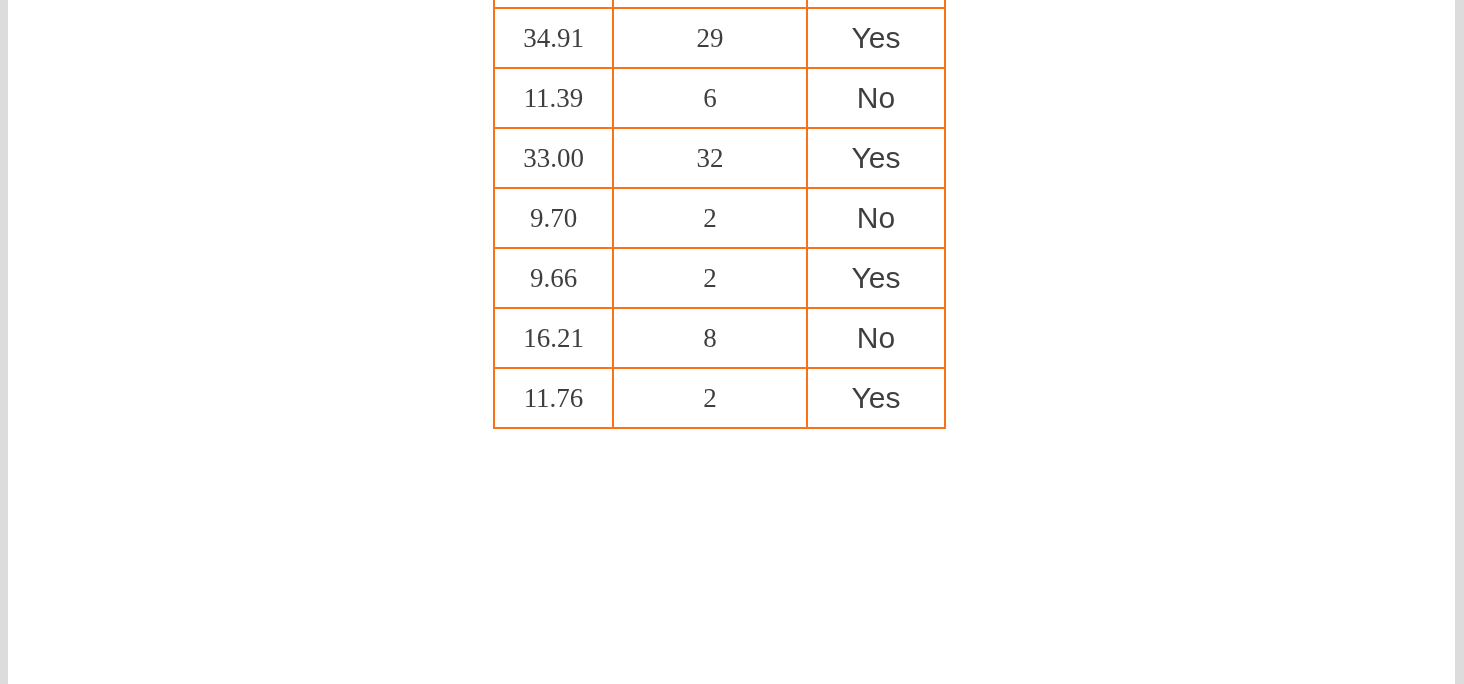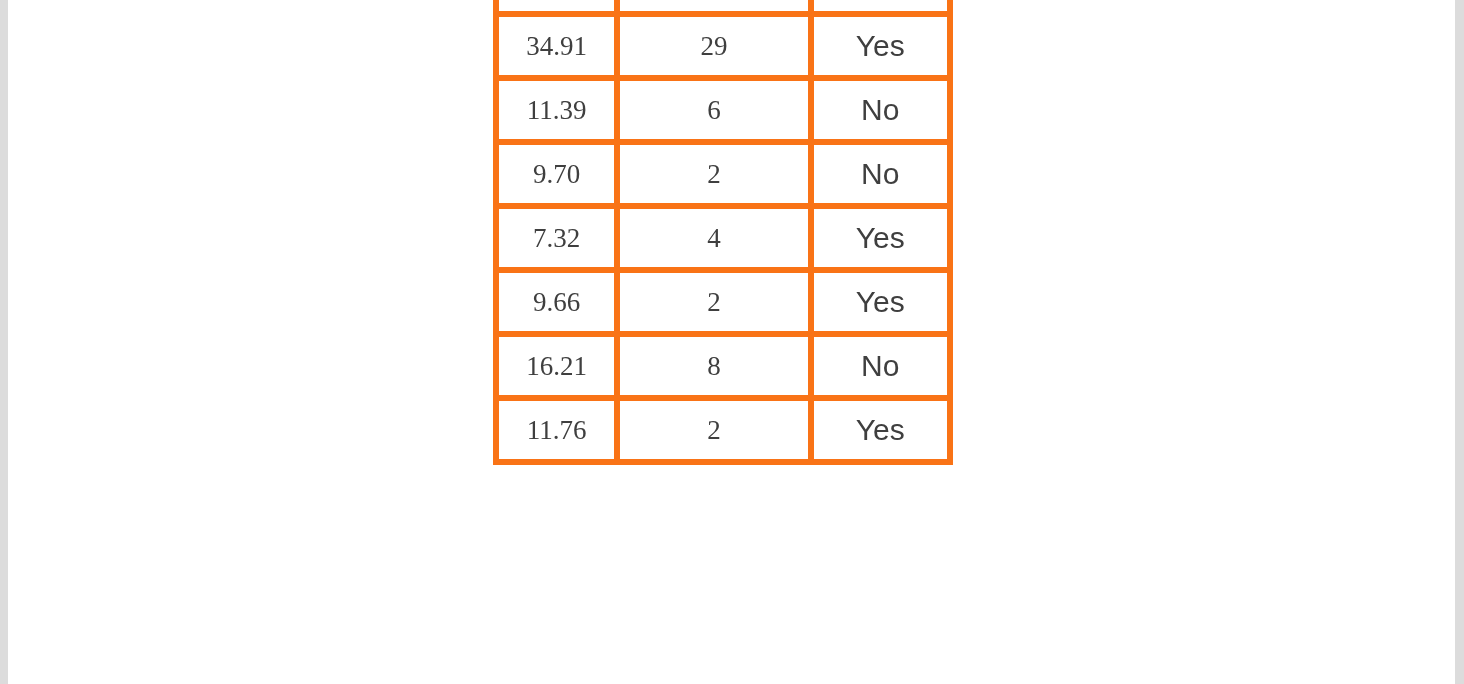--- a/index.html
+++ b/index.html
@@ -51,21 +51,21 @@
     left: 0;
     top: -53px;          
   }
 
   table.data-table {
     border-collapse: collapse;
     table-layout: fixed;
     background: #ffffff;
   }
   table.data-table td {
-    border: 6px solid #f97316;
+    border: 2px solid #f97316;
     height: 58px;
     padding: 0;
     text-align: center;
     vertical-align: middle;
     color: #3f3f3f;
     background: #ffffff;
     line-height: 1;
   }
   
   td.col-num {
@@ -101,28 +101,28 @@
               <td class="col-num c0">34.91</td>
               <td class="col-num c1">29</td>
               <td class="col-flag">Yes</td>
             </tr>
             <tr>
               <td class="col-num c0">11.39</td>
               <td class="col-num c1">6</td>
               <td class="col-flag">No</td>
             </tr>
             <tr>
+              <td class="col-num c0">33.00</td>
+              <td class="col-num c1">32</td>
+              <td class="col-flag">Yes</td>
+            </tr>
+            <tr>
               <td class="col-num c0">9.70</td>
               <td class="col-num c1">2</td>
               <td class="col-flag">No</td>
-            </tr>
-            <tr>
-              <td class="col-num c0">7.32</td>
-              <td class="col-num c1">4</td>
-              <td class="col-flag">Yes</td>
             </tr>
             <tr>
               <td class="col-num c0">9.66</td>
               <td class="col-num c1">2</td>
               <td class="col-flag">Yes</td>
             </tr>
             <tr>
               <td class="col-num c0">16.21</td>
               <td class="col-num c1">8</td>
               <td class="col-flag">No</td>

